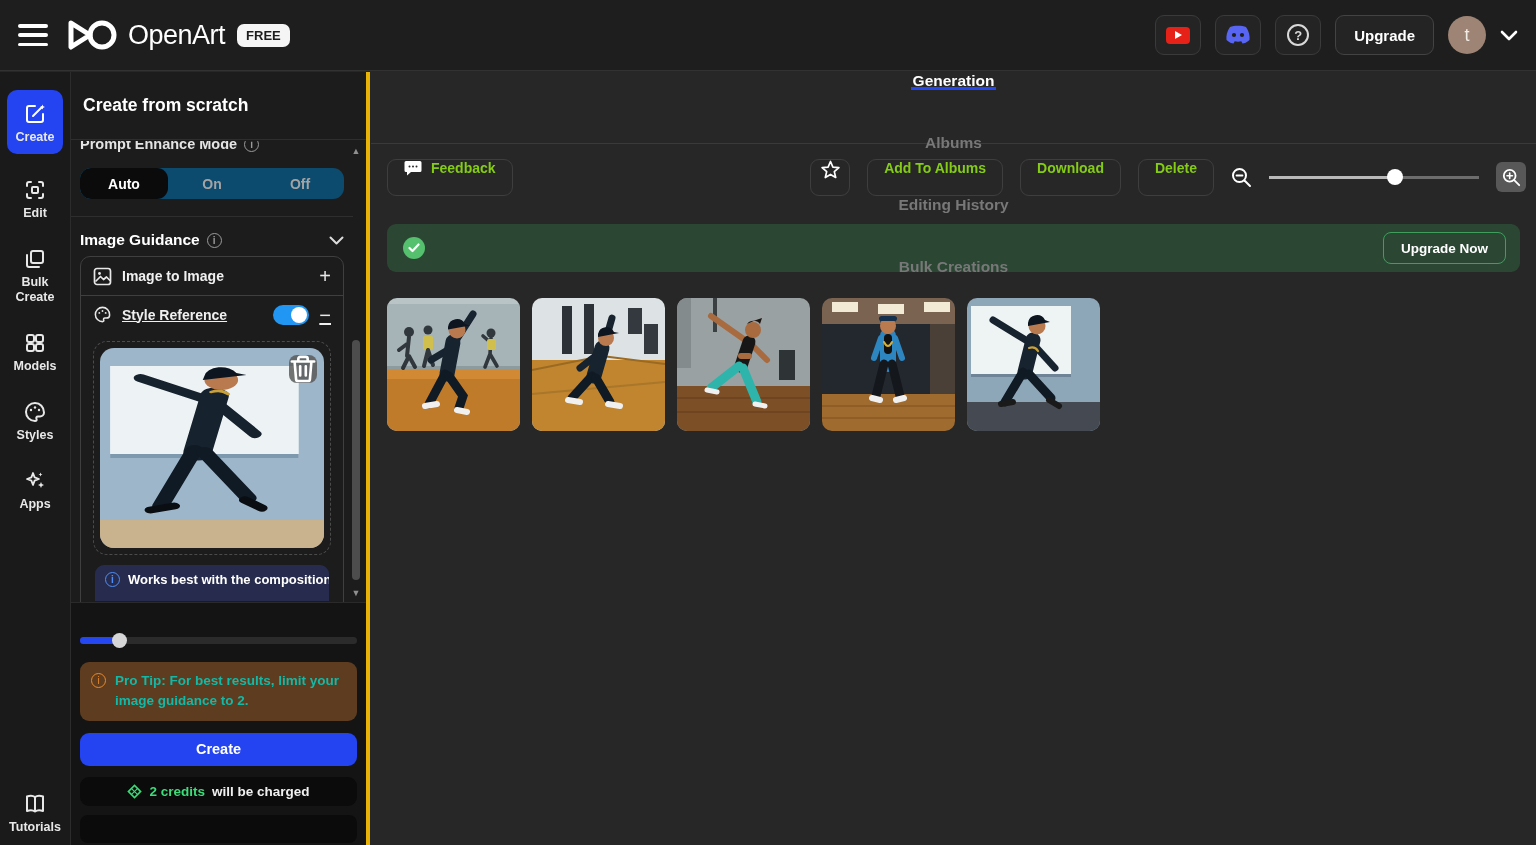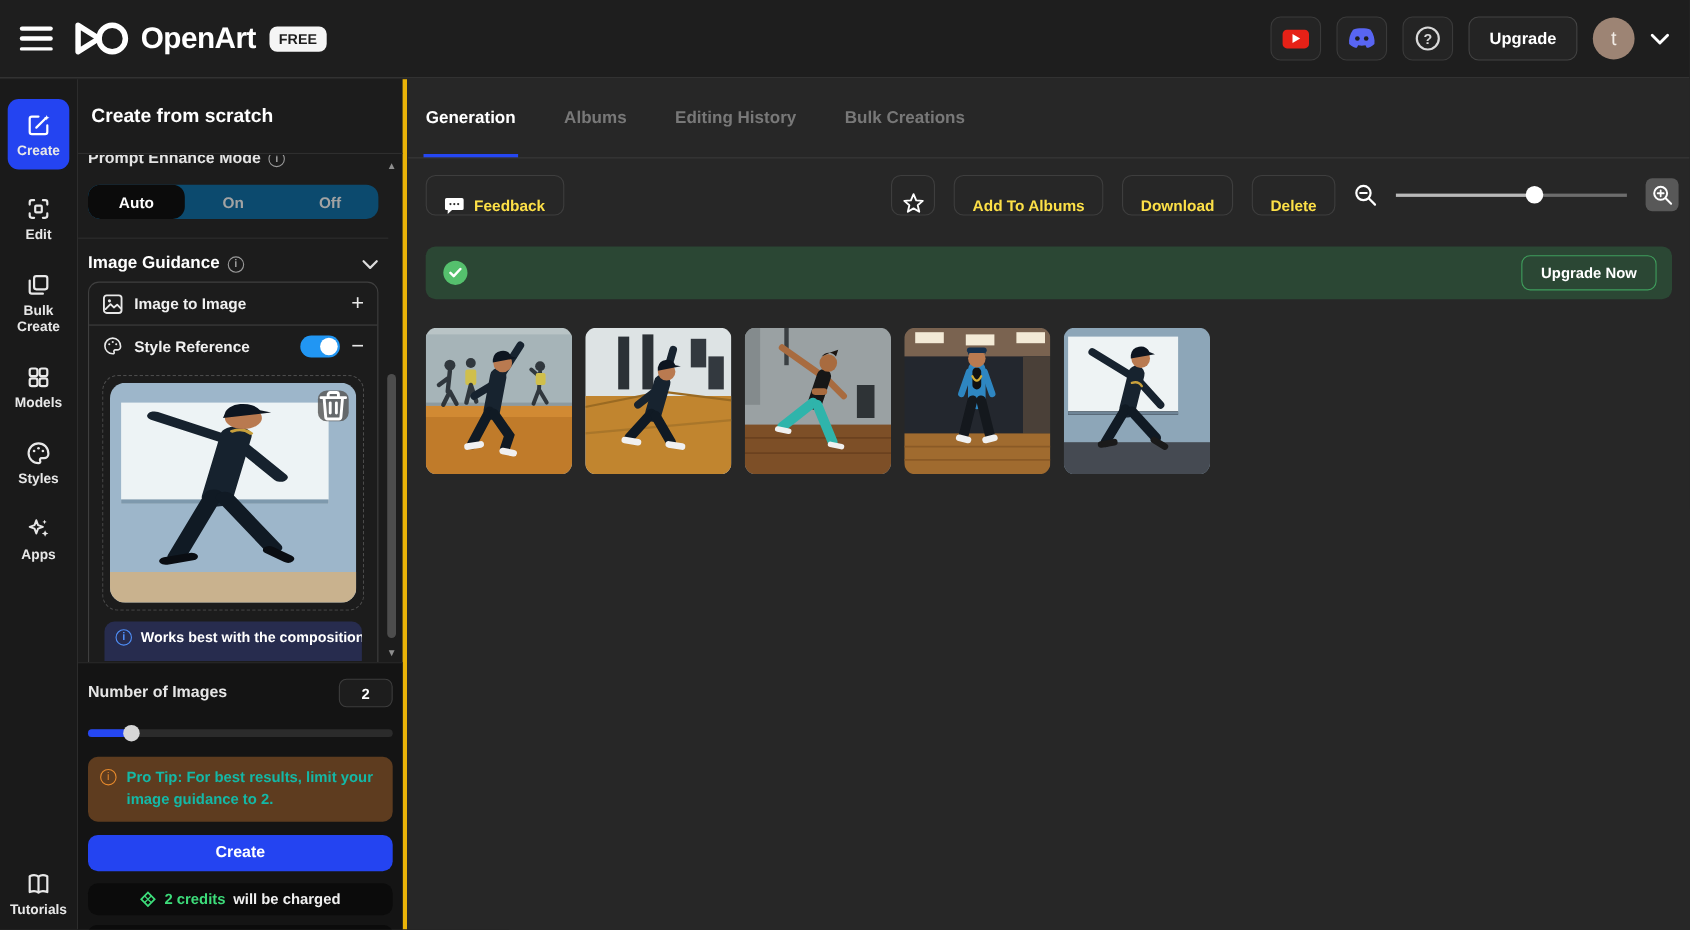--- a/index.html
+++ b/index.html
@@ -4,21 +4,21 @@
 <style>
   * { margin:0; padding:0; box-sizing:border-box; }
   html,body { width:1536px; height:845px; background:#272727; font-family:"Liberation Sans",sans-serif; overflow:hidden; }
   #app { position:relative; width:1536px; height:845px; background:#272727; color:#eee; }
 
   
   .topbar { position:absolute; top:0; left:0; width:1536px; height:71px; background:#1e1e1e; border-bottom:1px solid #323232; display:flex; align-items:center; padding:0 18px; }
   .hamburger { width:30px; height:22px; display:flex; flex-direction:column; justify-content:space-between; cursor:pointer; margin-right:18px; }
   .hamburger span { display:block; height:3.5px; background:#fff; border-radius:2px; }
   .logo-mark { margin-right:10px; display:flex; align-items:center; }
-  .brand { font-size:27px; font-weight:bold; color:#fff; letter-spacing:-0.5px; }
+  .brand { font-size:27px; font-weight:normal; color:#fff; letter-spacing:-0.5px; }
   .free-badge { margin-left:12px; background:#f5f5f5; color:#1c1c1c; font-size:13px; font-weight:bold; padding:4px 9px; border-radius:7px; }
   .topbar-right { margin-left:auto; display:flex; align-items:center; gap:14px; }
   .icon-btn { width:46px; height:40px; border:1px solid #3a3a3a; border-radius:9px; background:#242424; display:flex; align-items:center; justify-content:center; cursor:pointer; }
   .yt-glyph { width:24px; height:17px; background:#e62117; border-radius:4px; position:relative; }
   .yt-glyph::after { content:""; position:absolute; left:9px; top:4.5px; border-left:7px solid #fff; border-top:4px solid transparent; border-bottom:4px solid transparent; }
   .help-glyph { width:22px; height:22px; border:2px solid #d9d9d9; border-radius:50%; color:#d9d9d9; font-size:13px; font-weight:bold; display:flex; align-items:center; justify-content:center; }
   .upgrade-btn { height:40px; padding:0 18px; border:1px solid #434343; border-radius:9px; background:#242424; color:#fff; font-size:15px; font-weight:600; display:flex; align-items:center; cursor:pointer; }
   .avatar { width:38px; height:38px; border-radius:50%; background:#9d8474; color:#f2ece6; font-size:18px; display:flex; align-items:center; justify-content:center; cursor:pointer; }
   .chev { cursor:pointer; display:flex; }
 
@@ -38,21 +38,21 @@
   .section-label { font-size:14.5px; font-weight:bold; color:#e3e3e3; display:flex; align-items:center; gap:7px; margin-top:-5px; }
   .info-i { width:15px; height:15px; border:1.4px solid #9a9a9a; border-radius:50%; color:#9a9a9a; font-size:10px; display:inline-flex; align-items:center; justify-content:center; font-style:normal; }
   .segmented { margin-top:16px; height:31px; background:#0c4a6e; border-radius:11px; display:flex; overflow:hidden; }
   .seg-opt { flex:1; display:flex; align-items:center; justify-content:center; font-size:14px; font-weight:bold; color:#a3a3a3; cursor:pointer; }
   .seg-opt.selected { background:#0b0b0b; color:#fff; border-radius:11px; }
   .panel-divider { height:1px; background:#2e2e2e; margin:17px -9px 0 -9px; }
   .ig-header { margin-top:14px; display:flex; align-items:center; gap:7px; font-size:15.5px; font-weight:bold; color:#fff; }
   .ig-header .chev-d { margin-left:auto; display:flex; cursor:pointer; }
   .ig-box { margin-top:7px; border:1px solid #3f3f3f; border-radius:10px; }
   .ig-row { height:38px; display:flex; align-items:center; gap:10px; padding:0 12px; font-size:14px; font-weight:bold; color:#f0f0f0; }
-  .ig-row + .ig-row { border-top:1px solid #3f3f3f; }
+  .ig-row + .ig-row { border-top:1px solid #3f3f3f;text-decoration:underline; }
   .ig-row .right { margin-left:auto; display:flex; align-items:center; gap:10px; }
   .toggle { width:36px; height:20px; background:#2196f3; border-radius:10px; position:relative; cursor:pointer; }
   .toggle::after { content:""; position:absolute; right:2px; top:2px; width:16px; height:16px; background:#fff; border-radius:50%; }
   .plus-g, .minus-g { font-size:20px; color:#e8e8e8; font-weight:normal; cursor:pointer; line-height:1; }
   .styleref-wrap { padding:8px 12px 12px; }
   .styleref-dashed { border:1.5px dashed #4b4b4b; border-radius:14px; padding:6px; }
   .styleref-thumb { position:relative; border-radius:14px; overflow:hidden; height:200px; }
   .styleref-thumb svg { display:block; width:100%; height:100%; }
   .trash-btn { position:absolute; top:7px; right:7px; width:28px; height:28px; background:rgba(90,90,90,0.85); border-radius:8px; display:flex; align-items:center; justify-content:center; cursor:pointer; }
   .note-banner { margin:10px 2px 0; background:#272c4e; border-radius:9px 9px 0 0; padding:7px 10px 14px; display:flex; gap:8px; align-items:center; font-size:13px; font-weight:bold; color:#fff; white-space:nowrap; overflow:hidden; }
@@ -77,26 +77,26 @@
   .protip { margin-top:14px; background:#5e3c1f; border-radius:9px; padding:9px 11px; display:flex; gap:9px; }
   .protip .info-i { border-color:#e78a2c; color:#e78a2c; margin-top:2px; flex:0 0 auto; }
   .protip .txt { font-size:13.5px; font-weight:bold; color:#14b8a6; line-height:1.5; }
   .create-btn { margin-top:12px; width:100%; height:33px; background:#2444f1; border:none; border-radius:9px; color:#fff; font-size:14.5px; font-weight:bold; cursor:pointer; font-family:inherit; }
   .credits-box { margin-top:11px; background:#0b0b0b; border-radius:9px; height:29px; display:flex; align-items:center; justify-content:center; gap:7px; font-size:13.5px; font-weight:bold; color:#f0f0f0; }
   .credits-box .green { color:#3ddc7a; }
   .speed-box { margin-top:9px; background:#0b0b0b; border-radius:8px; height:28px; display:flex; align-items:center; justify-content:center; gap:6px; font-size:13.5px; color:#f0f0f0; }
 
   
   .main { position:absolute; top:72px; left:371px; right:0; bottom:0; }
-  .tabbar { height:72px; border-bottom:1px solid #3a3a3a; display:flex; align-items:center; gap:44px; padding:0 16px; }
+  .tabbar { height:72px; border-bottom:1px solid #3a3a3a; display:flex; align-items:center; gap:44px; padding:0 16px;flex-direction:column; }
   .tab { font-size:15.5px; font-weight:bold; color:#787878; cursor:pointer; position:relative; height:100%; display:flex; align-items:center; }
   .tab.active { color:#fff; }
   .tab.active::after { content:""; position:absolute; left:-2px; right:-2px; bottom:0; height:3px; background:#2547f2; }
   .toolbar { height:66px; display:flex; align-items:center; padding:0 10px 0 16px; gap:16px; }
-  .tool-btn { height:37px; padding:0 16px; border:1px solid #3e3e3e; border-radius:9px; background:transparent; color:#fde047; font-size:14px; font-weight:bold; display:flex; align-items:flex-end; gap:9px; cursor:pointer; font-family:inherit; }
+  .tool-btn { height:37px; padding:0 16px; border:1px solid #3e3e3e; border-radius:9px; background:transparent; color:#84cc16; font-size:14px; font-weight:bold; display:flex; align-items:flex-start; gap:9px; cursor:pointer; font-family:inherit; }
   .toolbar-right { margin-left:auto; display:flex; align-items:center; gap:17px; }
   .sq-btn { width:40px; height:37px; padding:0; justify-content:center; }
   .zoom-slider { position:relative; width:210px; height:16px; cursor:pointer; }
   .zoom-slider .tr1 { position:absolute; top:7px; left:0; width:60%; height:2.5px; background:#b9b9b9; }
   .zoom-slider .tr2 { position:absolute; top:7px; left:60%; right:0; height:2.5px; background:#6d6d6d; }
   .zoom-slider .knob { position:absolute; top:0; left:calc(60% - 8px); width:16px; height:16px; border-radius:50%; background:#fff; }
   .zoomin-btn { width:30px; height:30px; background:#585858; border-radius:6px; display:flex; align-items:center; justify-content:center; cursor:pointer; }
   .mag { display:flex; cursor:pointer; }
 
   .banner { margin:14px 16px 0; height:48px; background:#2b4734; border-radius:9px; display:flex; align-items:center; padding:0 14px 0 16px; }
@@ -302,24 +302,20 @@
 
     <div class="pscrollbar">
       <div class="arrow up">▲</div>
       <div class="track">
           <div class="thumb"></div>
         </div>
       <div class="arrow down">▼</div>
     </div>
 
     <div class="panel-bottom">
-      <div class="noi-row">
-        <span class="noi-label">Number of Images</span>
-        <span class="noi-value">2</span>
-      </div>
       <div class="noi-slider">
         <div class="track"></div>
           <div class="fill"></div>
           <div class="knob"></div>
       </div>
       <div class="protip">
         <span class="info-i">i</span>
         <span class="txt">Pro Tip: For best results, limit your image guidance to 2.</span>
       </div>
       <button class="create-btn">Create</button>

